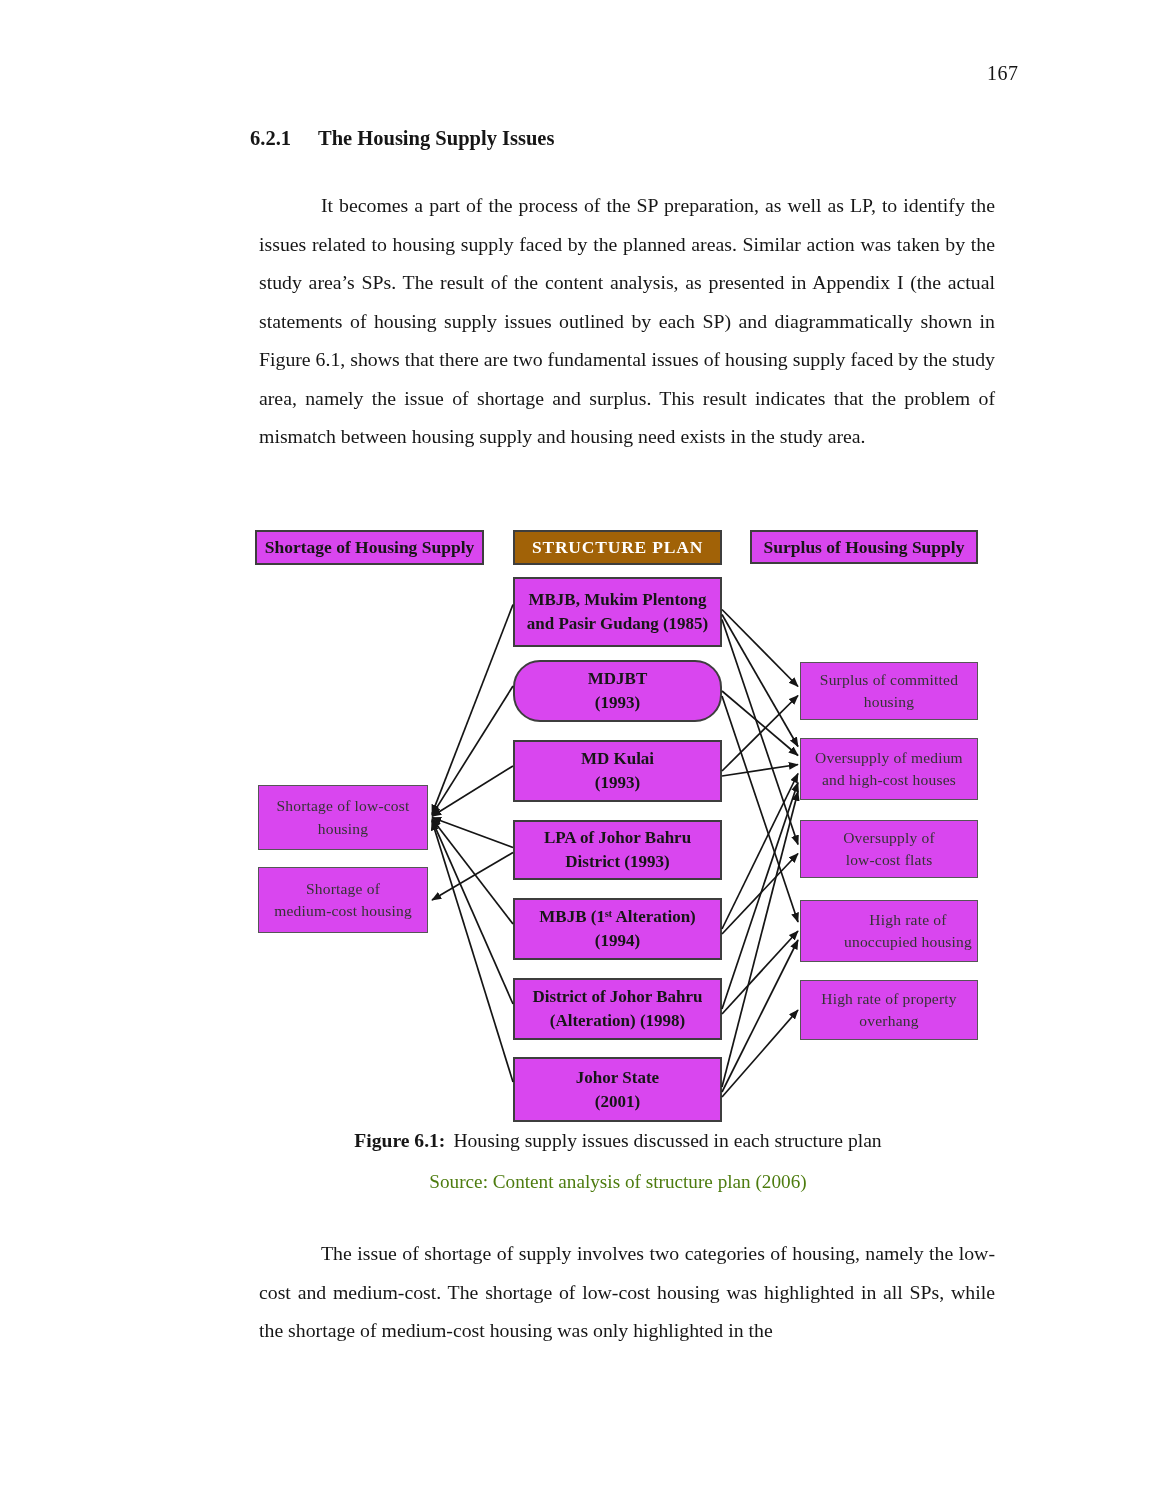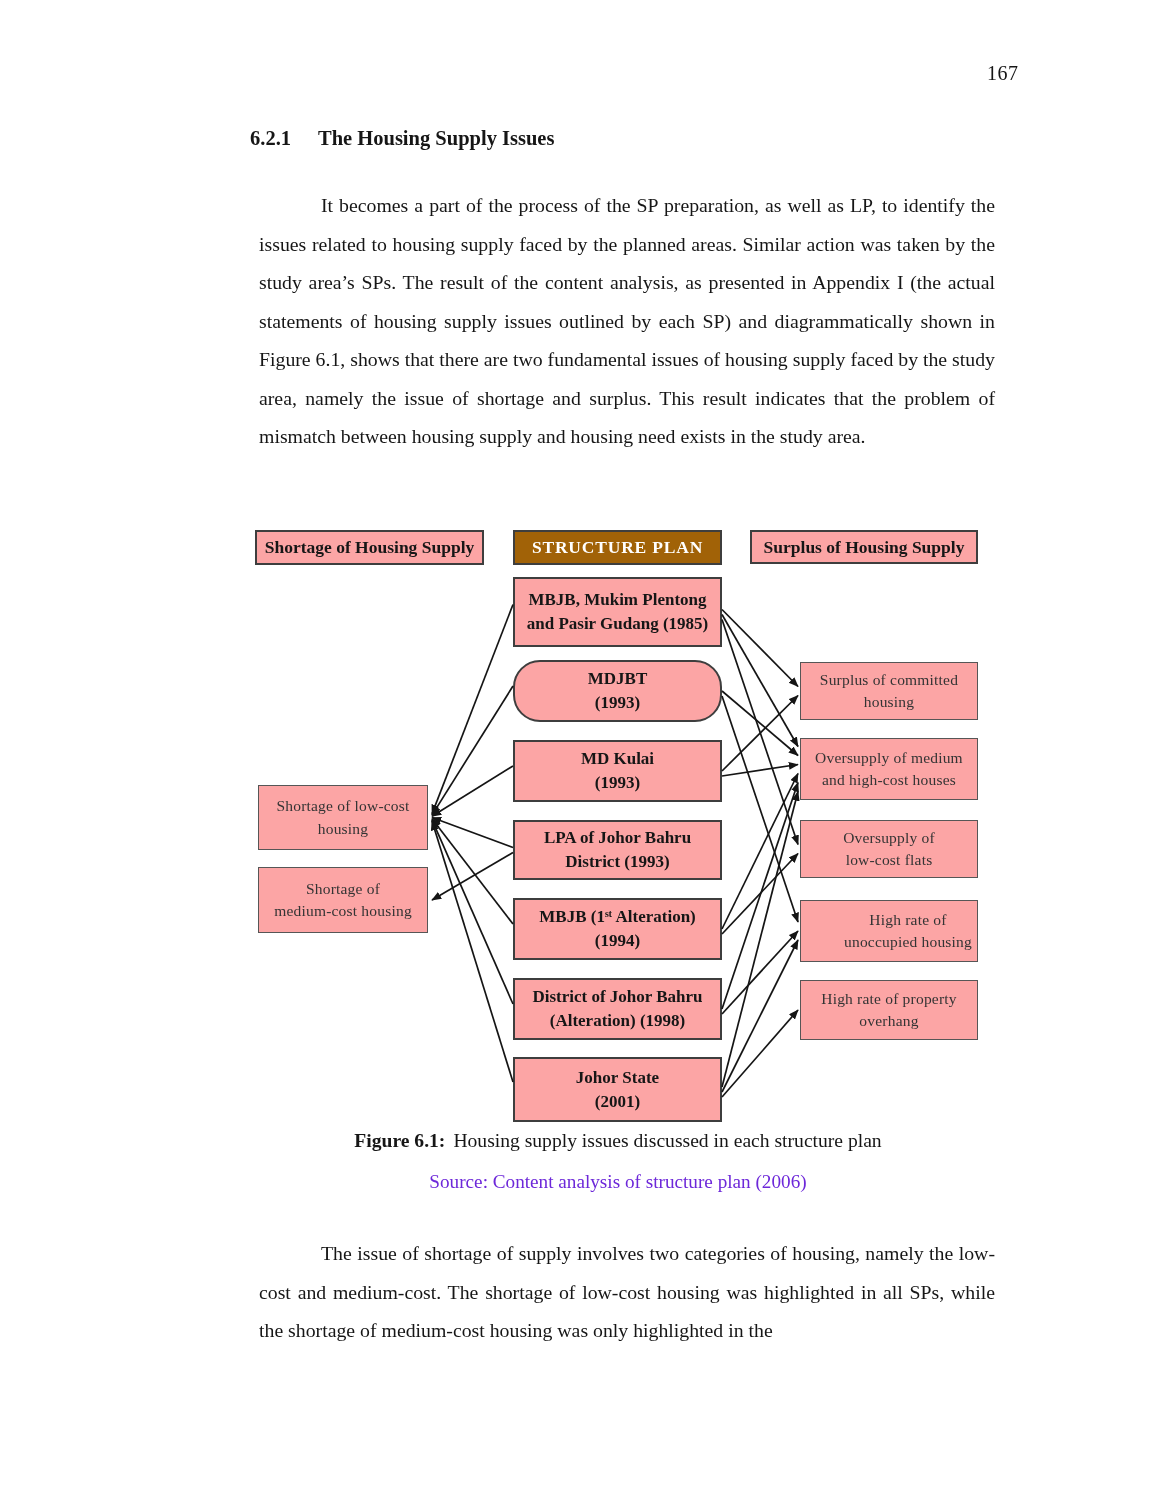--- a/index.html
+++ b/index.html
@@ -13,25 +13,25 @@
   .heading .hnum { margin-right:27px; }
   .para {
     position:absolute; left:250px; width:736px;
     font-size:19.8px; line-height:38.5px; text-align:justify;margin-left:9px;
   }
   .para-intro   { top:186px; text-indent:62px; }
   .para-closing { top:1234px; text-indent:62px; }
 
   .caption { position:absolute; top:1130px; left:212px; width:812px; text-align:center; font-size:19.6px; }
   .caption .cap-label { font-weight:bold; margin-right:8px; }
-  .source  { position:absolute; top:1171px; left:212px; width:812px; text-align:center; font-size:19.2px; color:#6d28d9; }
+  .source  { position:absolute; top:1171px; left:212px; width:812px; text-align:center; font-size:19.2px; color:#4d7c0f; }
 
   
   .dbox {
-    position:absolute; background:#fca5a5; border:2px solid #3e3e3e;
+    position:absolute; background:#d946ef; border:2px solid #3e3e3e;
     display:flex; align-items:center; justify-content:center;
     text-align:center; white-space:pre-line; box-sizing:border-box;
   }
   .hdr  { font-weight:bold; font-size:17.5px; }
   .sp   { left:513px; width:209px; font-weight:bold; font-size:17px; line-height:1.4; }
   .side { font-size:15.5px; line-height:1.45; color:#343434; border-width:1.5px; border-color:#565656; letter-spacing:0.2px; }
 
   #box-sp-header      { left:255px; top:530px; width:229px; height:35px; }
   #box-plan-header    { left:513px; top:530px; width:209px; height:35px; background:#2e2e2e; color:#ffffff; letter-spacing:0.8px; }
   #box-surplus-header { left:750px; top:530px; width:228px; height:34px; }

